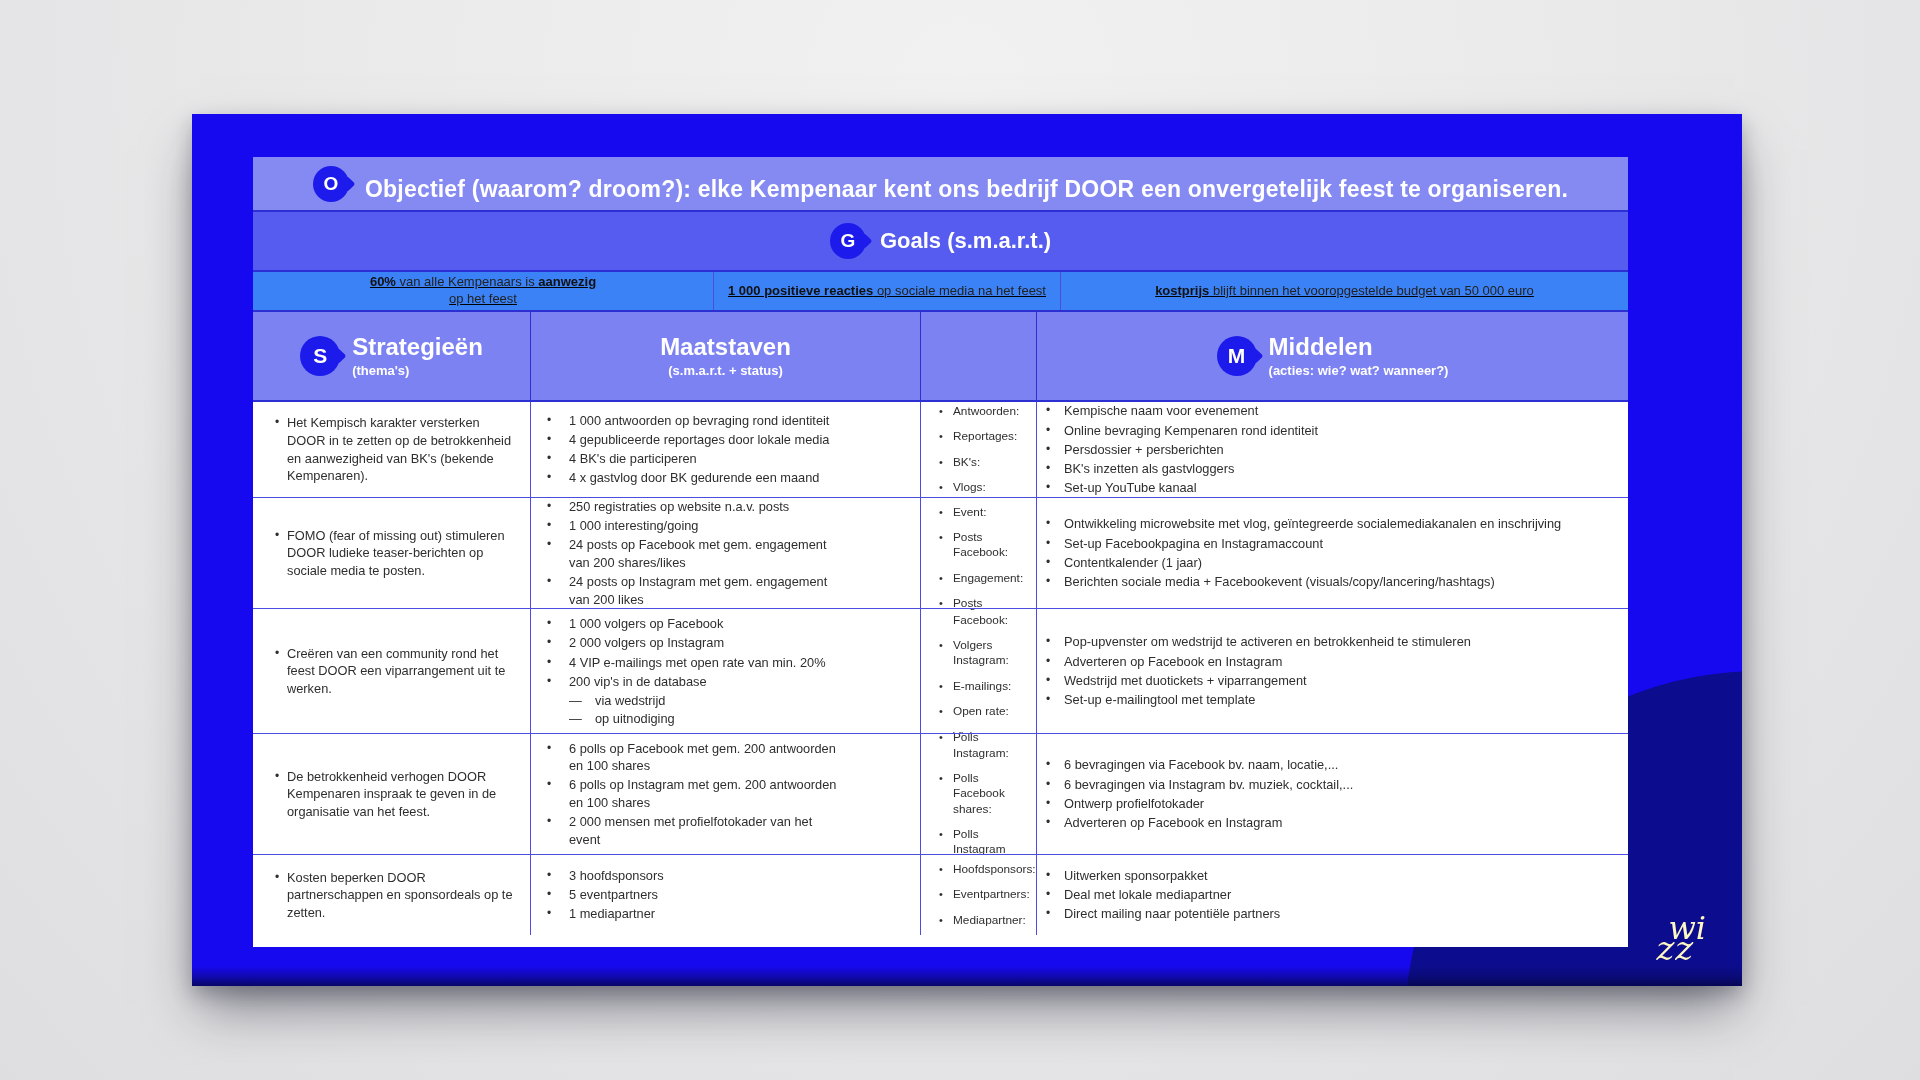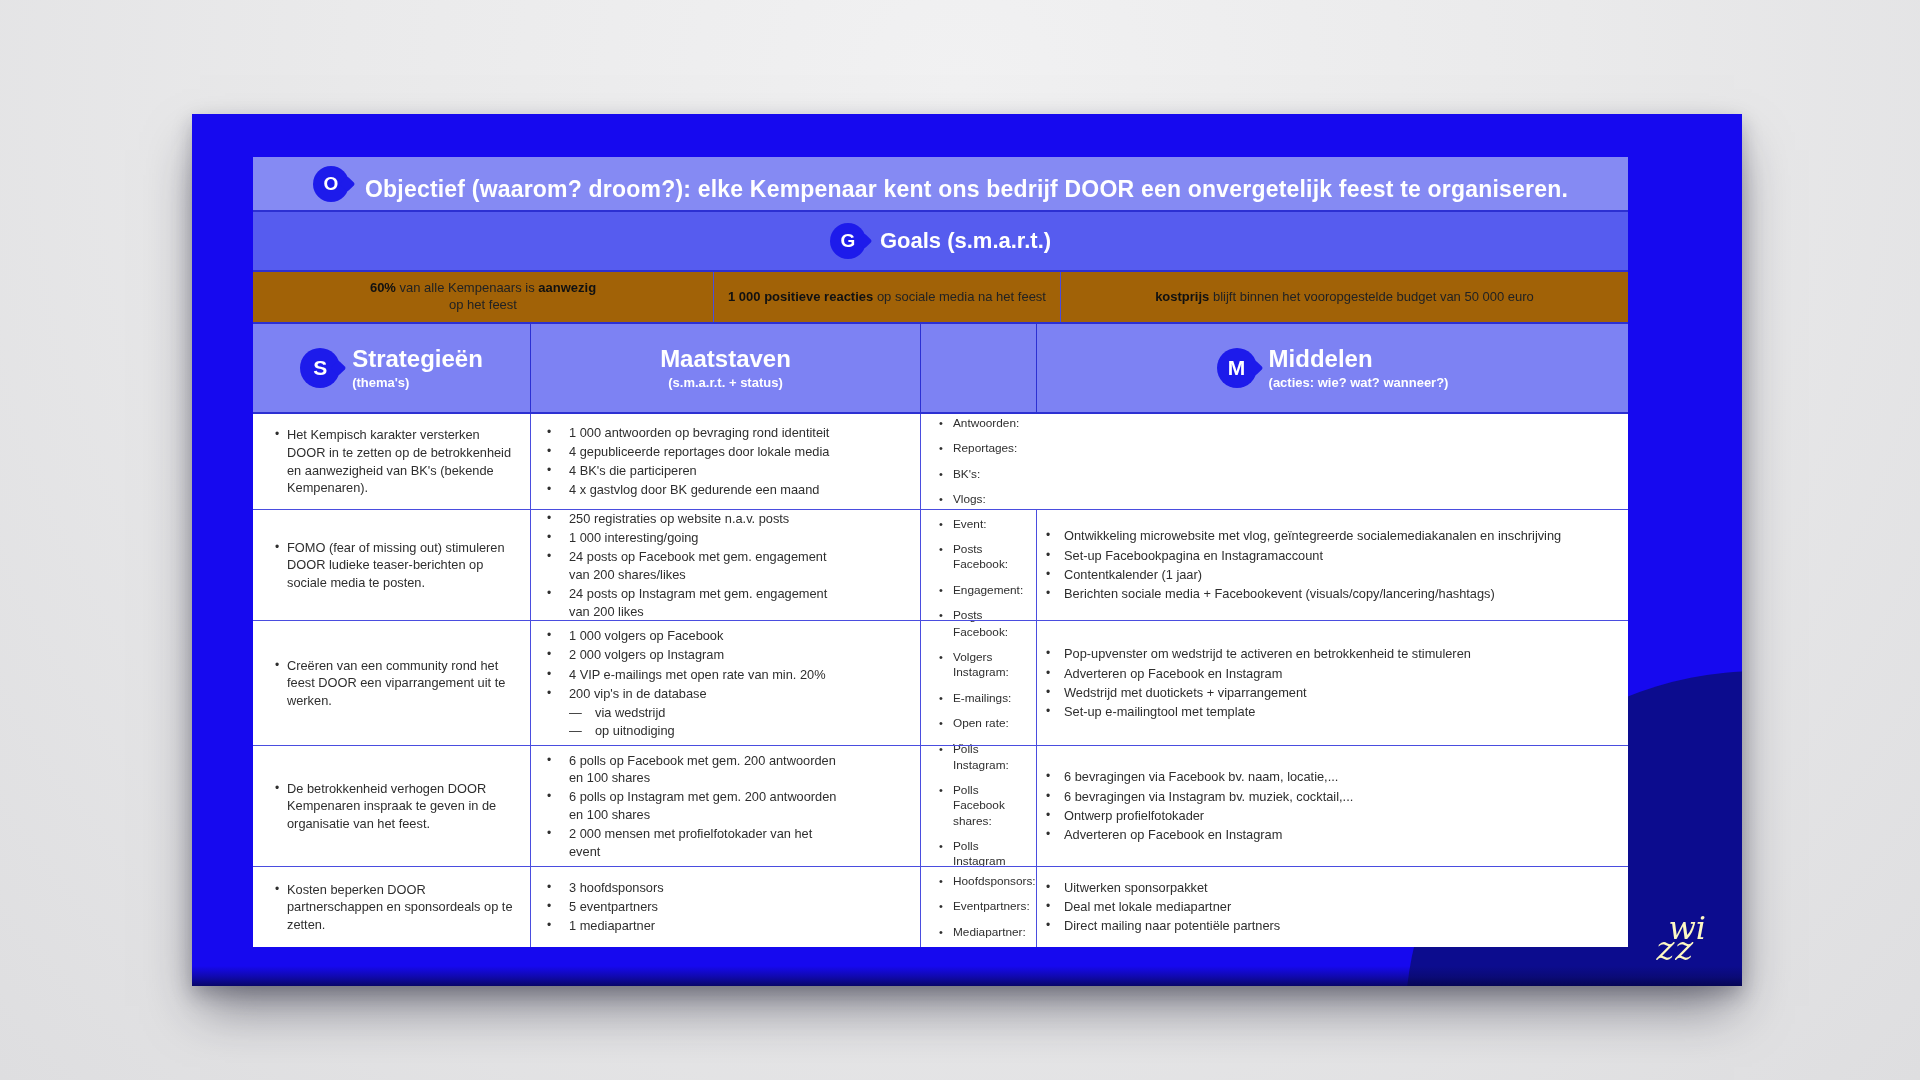--- a/index.html
+++ b/index.html
@@ -47,23 +47,24 @@
   }
   .badge::after {
     content: ""; position: absolute; right: -4px; top: 50%;
     width: 11px; height: 11px; border-radius: 2px;
     transform: translateY(-50%) rotate(45deg);
     background: var(--c-badge, #1d1beb);
   }
   .badge-lg { width: 40px; height: 40px; font-size: 21px; }
   
   .goals-row {
-    height: 52px; background: #a16207; display: grid;
+    height: 40px; background: #3b82f6; display: grid;
     grid-template-columns: 460px 347px 568px;
     border-bottom: 2px solid var(--c-line_thick, #2c30d2);
+    text-decoration: underline;
   }
   .gcell {
     display: flex; align-items: center; justify-content: center;
     text-align: center; padding: 2px 12px;
     font-size: 13px; color: #222; line-height: 1.3;
   }
   .gcell + .gcell { border-left: 1px solid var(--c-line_thin, #4a4ddf); }
   .gtext .b { font-weight: bold; color: #111; }
   
   .col-heads {
@@ -191,20 +192,29 @@
             </ul>
           </div>
           <div class="cell c-stat">
             <ul>
               <li>Antwoorden:</li>
               <li>Reportages:</li>
               <li>BK's:</li>
               <li>Vlogs:</li>
             </ul>
           </div>
+          <div class="cell c-act">
+            <ul>
+              <li>Kempische naam voor evenement</li>
+              <li>Online bevraging Kempenaren rond identiteit</li>
+              <li>Persdossier + persberichten</li>
+              <li>BK's inzetten als gastvloggers</li>
+              <li>Set-up YouTube kanaal</li>
+            </ul>
+          </div>
         </div>
         <div class="brow">
           <div class="cell c-strat">
             <ul>
               <li>FOMO (fear of missing out) stimuleren DOOR ludieke teaser-berichten op sociale media te posten.</li>
             </ul>
           </div>
           <div class="cell c-meas">
             <ul>
               <li>250 registraties op website n.a.v. posts</li>

